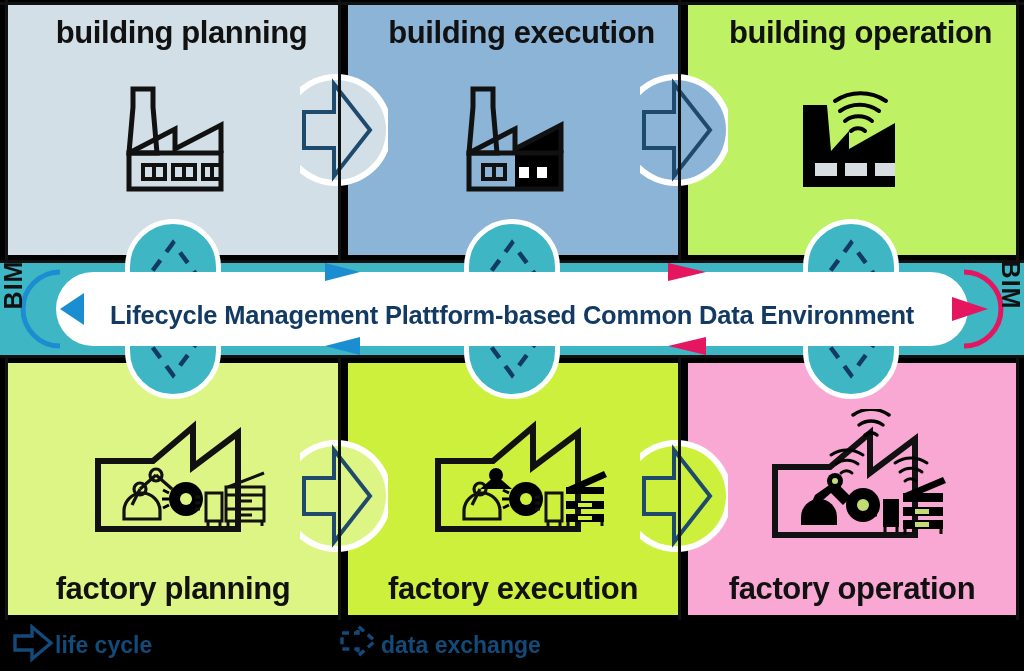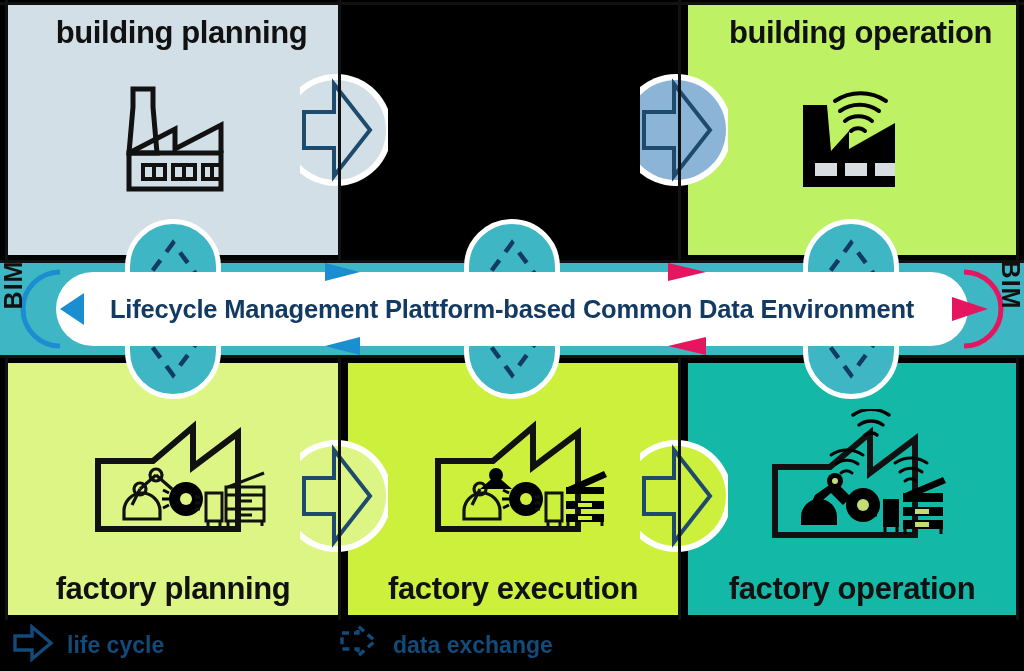--- a/index.html
+++ b/index.html
@@ -40,32 +40,32 @@
   #bimRight{left:974px;transform:rotate(90deg);transform-origin:center;}
 
   
   .dx-pill{
     position:absolute;width:96px;height:180px;border-radius:48px;
     background:#3fb6c4;border:5px solid #fff;box-sizing:border-box;
     top:219px;
   }
   .dx-svg{position:absolute;top:219px;width:96px;height:180px;}
   #cdeText{
-    position:absolute;left:56px;top:272px;width:912px;height:74px;
+    position:absolute;left:56px;top:272px;width:912px;height:86px;
     display:flex;align-items:center;justify-content:center;
     font-weight:bold;font-size:25.5px;color:#123a63;letter-spacing:-0.2px;
     white-space:nowrap;
   }
   #loopSvg{position:absolute;left:0;top:255px;width:1024px;height:110px;}
 
   
   #legend{position:absolute;left:0;top:620px;width:1024px;height:51px;background:#000;}
   .leg-item{position:absolute;display:flex;align-items:center;height:40px;top:5px;}
   .leg-item .lab{
-    font-weight:bold;font-size:23px;color:#124a7a;margin-left:13px;white-space:nowrap;
+    font-weight:bold;font-size:23px;color:#124a7a;margin-left:1px;white-space:nowrap;
   }
   .vline{position:absolute;width:3px;background:#111;}
   .hline{position:absolute;height:3px;background:#111;}
 </style>
 </head>
 <body>
 
 <div id="stage">
 
   <div class="panel row-top" style="left:8px;top:5px;width:330px;height:250px;background:#d3dfe7;">
@@ -80,20 +80,41 @@
         <g fill="none" stroke="#111" stroke-width="4">
           <rect x="50" y="92" width="22" height="14"></rect>
           <rect x="80" y="92" width="22" height="14"></rect>
           <rect x="110" y="92" width="18" height="14"></rect>
           <path d="M61 92 v14 M91 92 v14 M119 92 v14"></path>
         </g>
       </svg>
     </div>
   </div>
 
+  <div class="panel row-top" style="left:348px;top:5px;width:330px;height:250px;background:#8cb4d7;">
+    <div class="ptitle">building execution</div>
+    <div class="icon-wrap">
+      <svg width="160" height="120" viewBox="0 0 160 120">
+        <path d="M82 56 L82 76 L128 52 v64 h-46 z" fill="#000"></path>
+        <g fill="none" stroke="#111" stroke-width="5">
+          <path d="M40 16 h20 v18 l4 46 h-28 l4-46 z"></path>
+          <path d="M36 80 h92 v36 h-92 z"></path>
+          <path d="M36 80 L82 56 v20 L128 52 v28"></path>
+        </g>
+        <g fill="none" stroke="#111" stroke-width="4">
+          <rect x="50" y="92" width="22" height="14"></rect>
+          <path d="M61 92 v14"></path>
+        </g>
+        <g fill="#fff">
+          <rect x="86" y="94" width="10" height="11"></rect>
+          <rect x="104" y="94" width="10" height="11"></rect>
+        </g>
+      </svg>
+    </div>
+  </div>
 
   <div class="panel row-top" style="left:688px;top:5px;width:328px;height:250px;background:#bef264;">
     <div class="ptitle">building operation</div>
     <div class="icon-wrap">
       <svg width="170" height="125" viewBox="0 0 170 125">
         <path d="M36 34 h24 l4 46 L82 60 v18 L128 52 v64 h-92 z" fill="#000"></path>
         <g fill="#d8dde2">
           <rect x="48" y="92" width="22" height="13"></rect>
           <rect x="78" y="92" width="22" height="13"></rect>
           <rect x="108" y="92" width="20" height="13"></rect>
@@ -173,21 +194,21 @@
           <path d="M158 78 h38 M158 92 h38"></path>
           <path d="M160 70 L196 56"></path>
           <path d="M170 84 h14 M170 98 h14"></path>
           <path d="M140 104 v5 M152 104 v5 M160 104 v5 M194 104 v5"></path>
           <path d="M132 80 h-5 M132 86 h-5 M132 92 h-5"></path>
         </g>
       </svg>
     </div>
   </div>
 
-  <div class="panel row-bot" style="left:688px;top:363px;width:328px;height:252px;background:#14b8a6;">
+  <div class="panel row-bot" style="left:688px;top:363px;width:328px;height:252px;background:#f9a8d4;">
     <div class="ptitle">factory operation</div>
     <div class="icon-wrap">
       <svg width="215" height="150" viewBox="0 0 215 150">
         <g fill="none" stroke="#111" stroke-width="6">
           <path d="M30 58 h55 L125 24 v40 L170 30 v96 h-140 z"></path>
         </g>
         <g fill="none" stroke="#000" stroke-width="3.4" stroke-linecap="round">
           <path d="M120 26 a9 9 0 0 1 12 0"></path>
           <path d="M114 16 a20 20 0 0 1 24 0"></path>
           <path d="M108 6 a31 31 0 0 1 36 0"></path>

